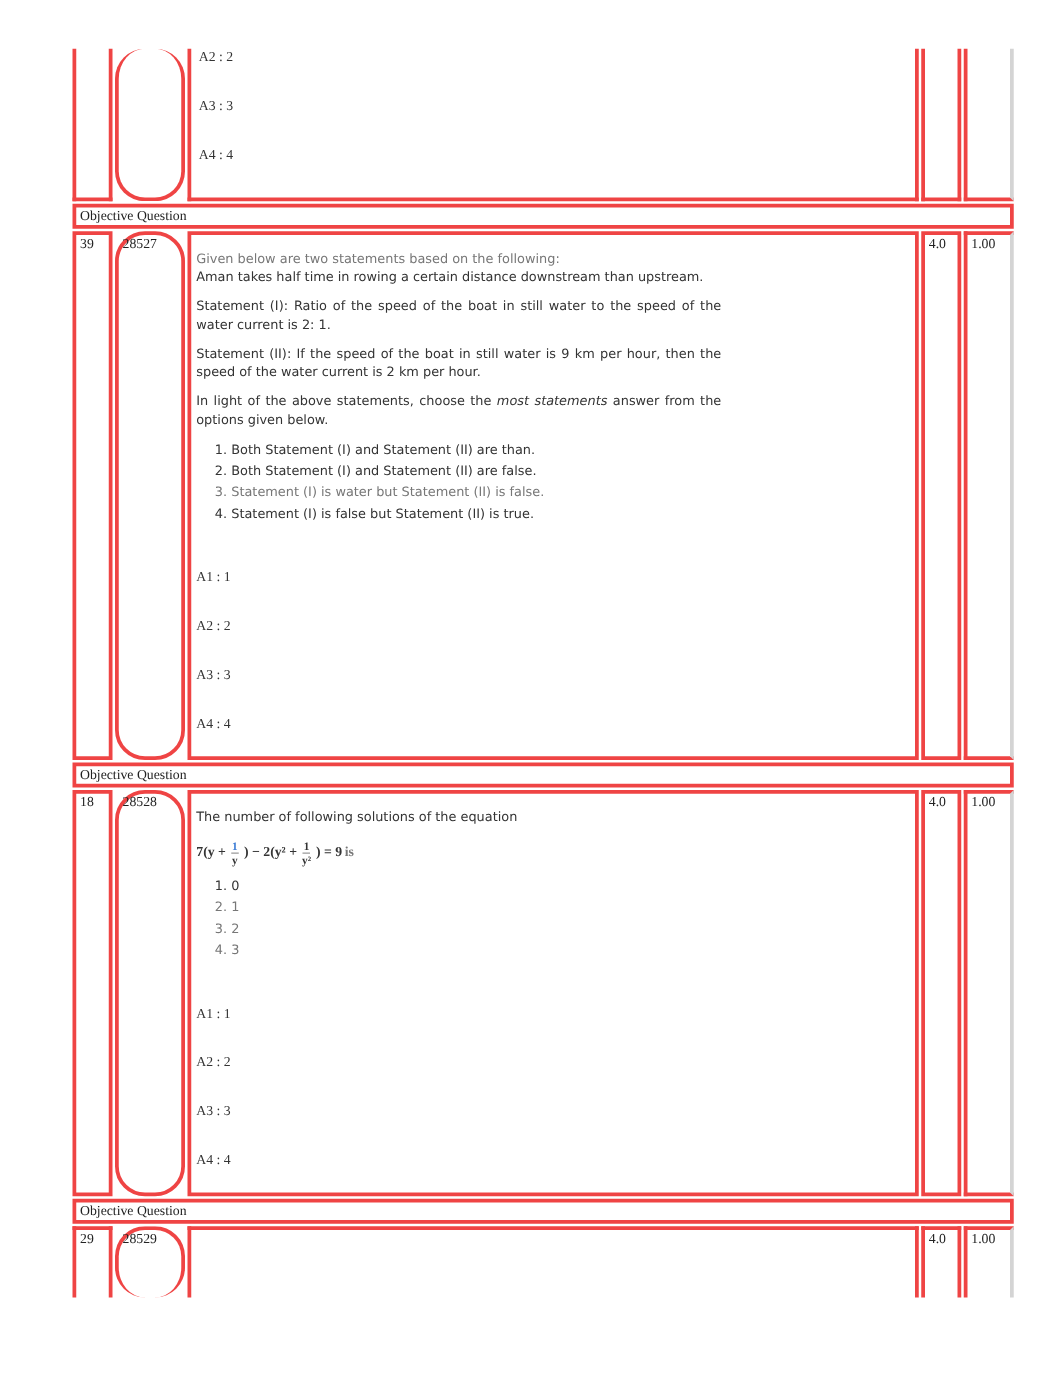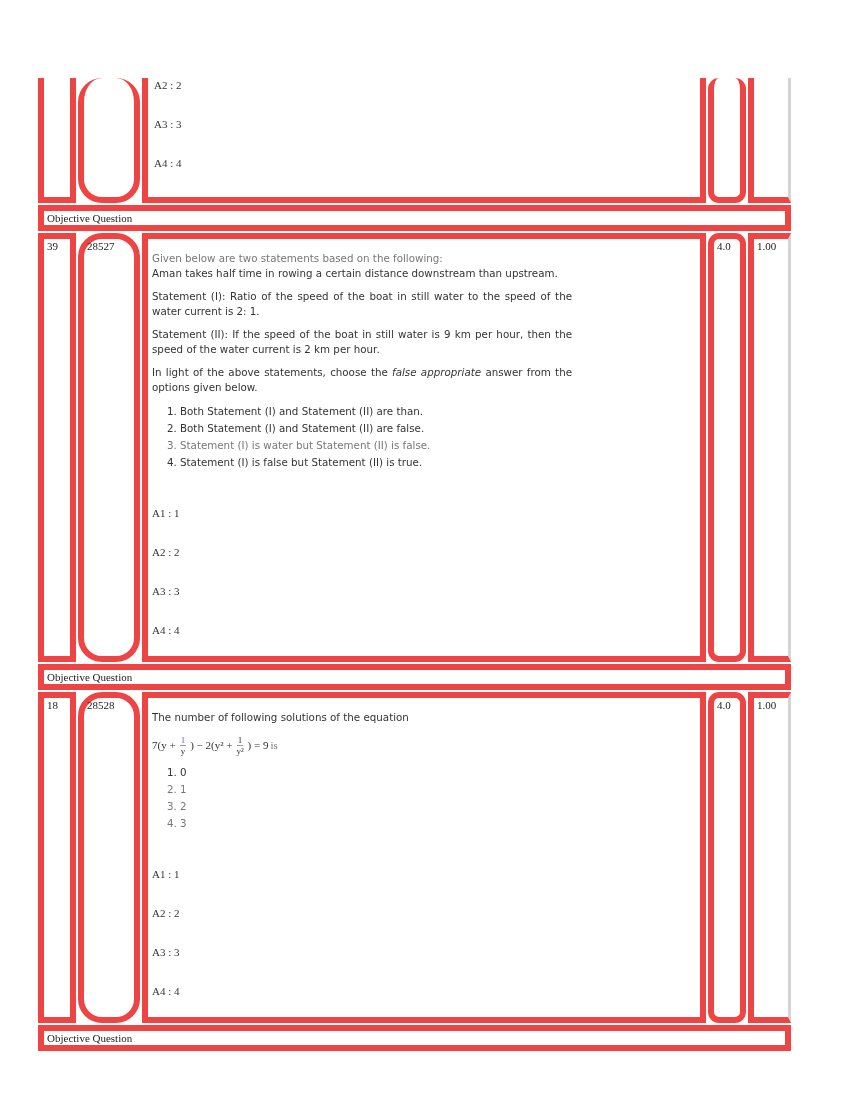--- a/index.html
+++ b/index.html
@@ -1,33 +1,33 @@
 <!DOCTYPE html>
 <html><head>
 <meta charset="utf-8">
 <style>
   html, body { margin: 0; padding: 0; background: #ffffff; }
   body { width: 850px; height: 1100px; position: relative; overflow: hidden; font-family: "Liberation Serif", serif; color: #222; }
-  .page { position: absolute; left: 36px; top: 37px; width: 757px; margin-top: 39px; }
+  .page { position: absolute; left: 56px; top: 37px; width: 757px; }
   table.qt { border-collapse: separate; border-spacing: 2px; width: 757px; table-layout: fixed; }
-  table.qt td { border: 6px solid #ef4444; padding: 1px 3px; vertical-align: top; font-size: 11px; }
+  table.qt td { border: 3px solid #ef4444; padding: 1px 3px; vertical-align: top; font-size: 11px; }
   td.c1 { width: 20px; }
   td.c2 { width: 44px; border-radius: 24px; }
-  td.c4 { width: 20px; border-radius: 11px; }
+  td.c4 { width: 20px; }
   td.c5 { width: 28px; border-right: 3px solid #d4d4d4 !important; }
   .hdr td { font-size: 11px; padding: 1px 2px; }
   .qbody { padding: 12px 4px 10px 4px !important; }
   .qtext { font-family: "DejaVu Sans", sans-serif; font-size: 10.3px; color: #333; line-height: 15px; width: 420px; text-align: justify; }
   .qtext p { margin: 0 0 8px 0; }
   .qtext .light { color: #777; }
   .qtext ol { margin: 6px 0 0 0; padding-left: 28px; }
   .qtext ol li { margin: 0; line-height: 17px; }
   .opt-list { margin-top: 36px; }
   .opt { font-family: "Liberation Serif", serif; font-size: 11px; color: #333; height: 39px; }
-  .eq { font-family: "Liberation Serif", serif; font-size: 11px; color: #333; display: inline-flex; align-items: center; gap: 2px; }
+  .eq { font-family: "Liberation Serif", serif; font-size: 11px; color: #333; display: inline-flex; align-items: center; gap: 2px; font-weight: bold; }
   .frac { display: inline-flex; flex-direction: column; align-items: center; font-size: 9px; line-height: 10px; margin: 0 2px; }
   .frac .num { border-bottom: 1px solid #999; padding: 0 1px; }
   .frac.blue .num { color: #3a7bd5; }
   .light { color: #888; }
 </style>
 </head>
 <body>
 
 <div class="page">
   <table class="qt">
@@ -49,21 +49,21 @@
       <td colspan="5">Objective Question</td>
     </tr>
     <tr>
       <td class="c1">39</td>
       <td class="c2">28527</td>
       <td class="c3 qbody">
         <div class="qtext">
           <p><span class="light">Given below are two statements based on the following:</span><br><span>Aman takes half time in rowing a certain distance downstream than upstream.</span></p>
           <p>Statement (I): Ratio of the speed of the boat in still water to the speed of the water current is 2: 1.</p>
           <p>Statement (II): If the speed of the boat in still water is 9 km per hour, then the speed of the water current is 2 km per hour.</p>
-          <p><span>In light of the above statements, choose the </span><em>false appropriate</em><span> answer from the options given below.</span></p>
+          <p><span>In light of the above statements, choose the </span><em>most statements</em><span> answer from the options given below.</span></p>
           <ol>
             <li>Both Statement (I) and Statement (II) are than.</li>
             <li>Both Statement (I) and Statement (II) are false.</li>
             <li class="light">Statement (I) is water but Statement (II) is false.</li>
             <li>Statement (I) is false but Statement (II) is true.</li>
           </ol>
         </div>
         <div class="opt-list">
           <div class="opt">A1 : 1</div>
           <div class="opt">A2 : 2</div>
@@ -112,15 +112,22 @@
           <div class="opt" style="height:22px">A4 : 4</div>
         </div>
       </td>
       <td class="c4">4.0</td>
       <td class="c5">1.00</td>
     </tr>
 
     <tr class="hdr">
       <td colspan="5">Objective Question</td>
     </tr>
+    <tr>
+      <td class="c1" style="height:52px;border-bottom:none">29</td>
+      <td class="c2" style="border-bottom:none">28529</td>
+      <td class="c3" style="border-bottom:none"></td>
+      <td class="c4" style="border-bottom:none">4.0</td>
+      <td class="c5" style="border-bottom:none">1.00</td>
+    </tr>
   </tbody>
     </table>
 </div>
 
 </body></html>

